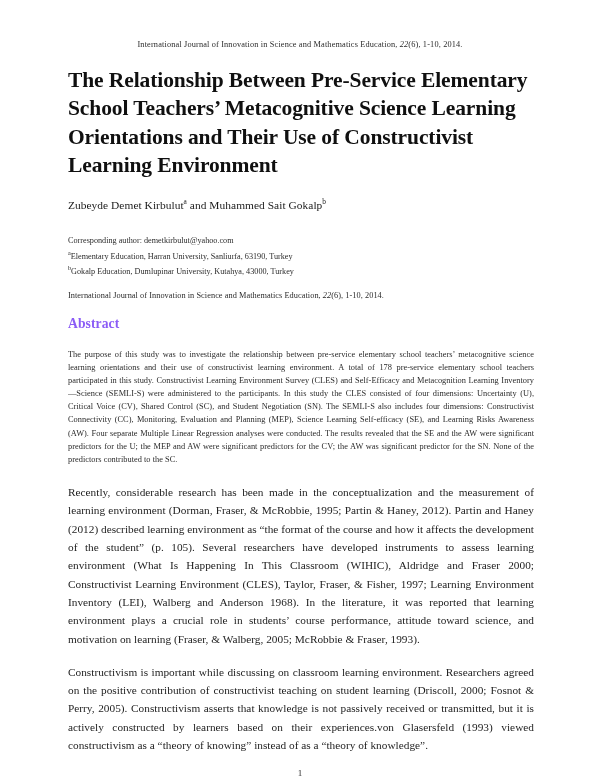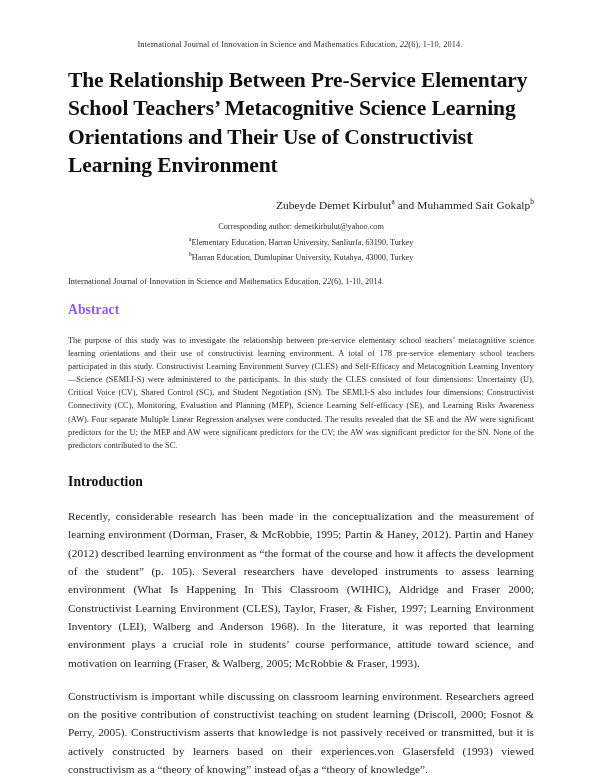--- a/index.html
+++ b/index.html
@@ -43,35 +43,34 @@
     font-size: 21.5px;
     font-weight: bold;
     line-height: 1.32;
     letter-spacing: -0.1px;
     color: #101010;
     margin: 0 0 4px 0;
     text-align: left;
   }
   .authors {
     margin-top: 17px;
-    text-align: right;
+    text-align: left;
     font-size: 11.4px;
     color: #1a1a1a;
     letter-spacing: 0.05px;
   }
   .authors sup {
     font-size: 7.4px;
     vertical-align: super;
   }
   .affil-block {
-    margin-top: 10px;
+    margin-top: 24px;
     font-size: 8.2px;
     line-height: 1.62;
     color: #2b2b2b;
-    text-align: center;
   }
   .affil-block sup {
     font-size: 6.2px;
     vertical-align: super;
   }
   .keywords {
     margin-top: 14px;
     font-size: 9.3px;
     color: #1a1a1a;
     letter-spacing: 0.05px;
@@ -139,32 +138,31 @@
 
     <h1 class="title">The Relationship Between Pre-Service Elementary School Teachers’ Metacognitive Science Learning Orientations and Their Use of Constructivist Learning Environment</h1>
 
     <div class="authors">
       <span>Zubeyde Demet Kirbulut</span><sup>a</sup><span> and </span><span>Muhammed Sait Gokalp</span><sup>b</sup>
     </div>
 
     <div class="affil-block">
       <div>Corresponding author: demetkirbulut@yahoo.com</div>
       <div><sup>a</sup><span>Elementary Education, Harran University, Sanliurfa, 63190, Turkey</span></div>
-      <div><sup>b</sup><span>Harran Education, Dumlupinar University, Kutahya, 43000, Turkey</span></div>
+      <div><sup>b</sup><span>Gokalp Education, Dumlupinar University, Kutahya, 43000, Turkey</span></div>
     </div>
 
 
     <div class="cite-line">
       <span>International Journal of Innovation in Science and Mathematics Education, </span><i>22</i><span>(6), 1-10, 2014.</span>
     </div>
 
     <h2 class="section-head">Abstract</h2>
     <p class="abstract-body">The purpose of this study was to investigate the relationship between pre-service elementary school teachers’ metacognitive science learning orientations and their use of constructivist learning environment. A total of 178 pre-service elementary school teachers participated in this study. Constructivist Learning Environment Survey (CLES) and Self-Efficacy and Metacognition Learning Inventory—Science (SEMLI-S) were administered to the participants. In this study the CLES consisted of four dimensions: Uncertainty (U), Critical Voice (CV), Shared Control (SC), and Student Negotiation (SN). The SEMLI-S also includes four dimensions: Constructivist Connectivity (CC), Monitoring, Evaluation and Planning (MEP), Science Learning Self-efficacy (SE), and Learning Risks Awareness (AW). Four separate Multiple Linear Regression analyses were conducted. The results revealed that the SE and the AW were significant predictors for the U; the MEP and AW were significant predictors for the CV; the AW was significant predictor for the SN. None of the predictors contributed to the SC.</p>
 
-    <h2 class="intro-head">Introduction</h2>
     <p class="body-para first">Recently, considerable research has been made in the conceptualization and the measurement of learning environment (Dorman, Fraser, &amp; McRobbie, 1995; Partin &amp; Haney, 2012). Partin and Haney (2012) described learning environment as “the format of the course and how it affects the development of the student” (p. 105). Several researchers have developed instruments to assess learning environment (What Is Happening In This Classroom (WIHIC), Aldridge and Fraser 2000; Constructivist Learning Environment (CLES), Taylor, Fraser, &amp; Fisher, 1997; Learning Environment Inventory (LEI), Walberg and Anderson 1968). In the literature, it was reported that learning environment plays a crucial role in students’ course performance, attitude toward science, and motivation on learning (Fraser, &amp; Walberg, 2005; McRobbie &amp; Fraser, 1993).</p>
     <p class="body-para">Constructivism is important while discussing on classroom learning environment. Researchers agreed on the positive contribution of constructivist teaching on student learning (Driscoll, 2000; Fosnot &amp; Perry, 2005). Constructivism asserts that knowledge is not passively received or transmitted, but it is actively constructed by learners based on their experiences.von Glasersfeld (1993) viewed constructivism as a “theory of knowing” instead of as a “theory of knowledge”.</p>
 
   </div>
 
   <div class="page-number">1</div>
 
 </div>
 
 </body></html>

